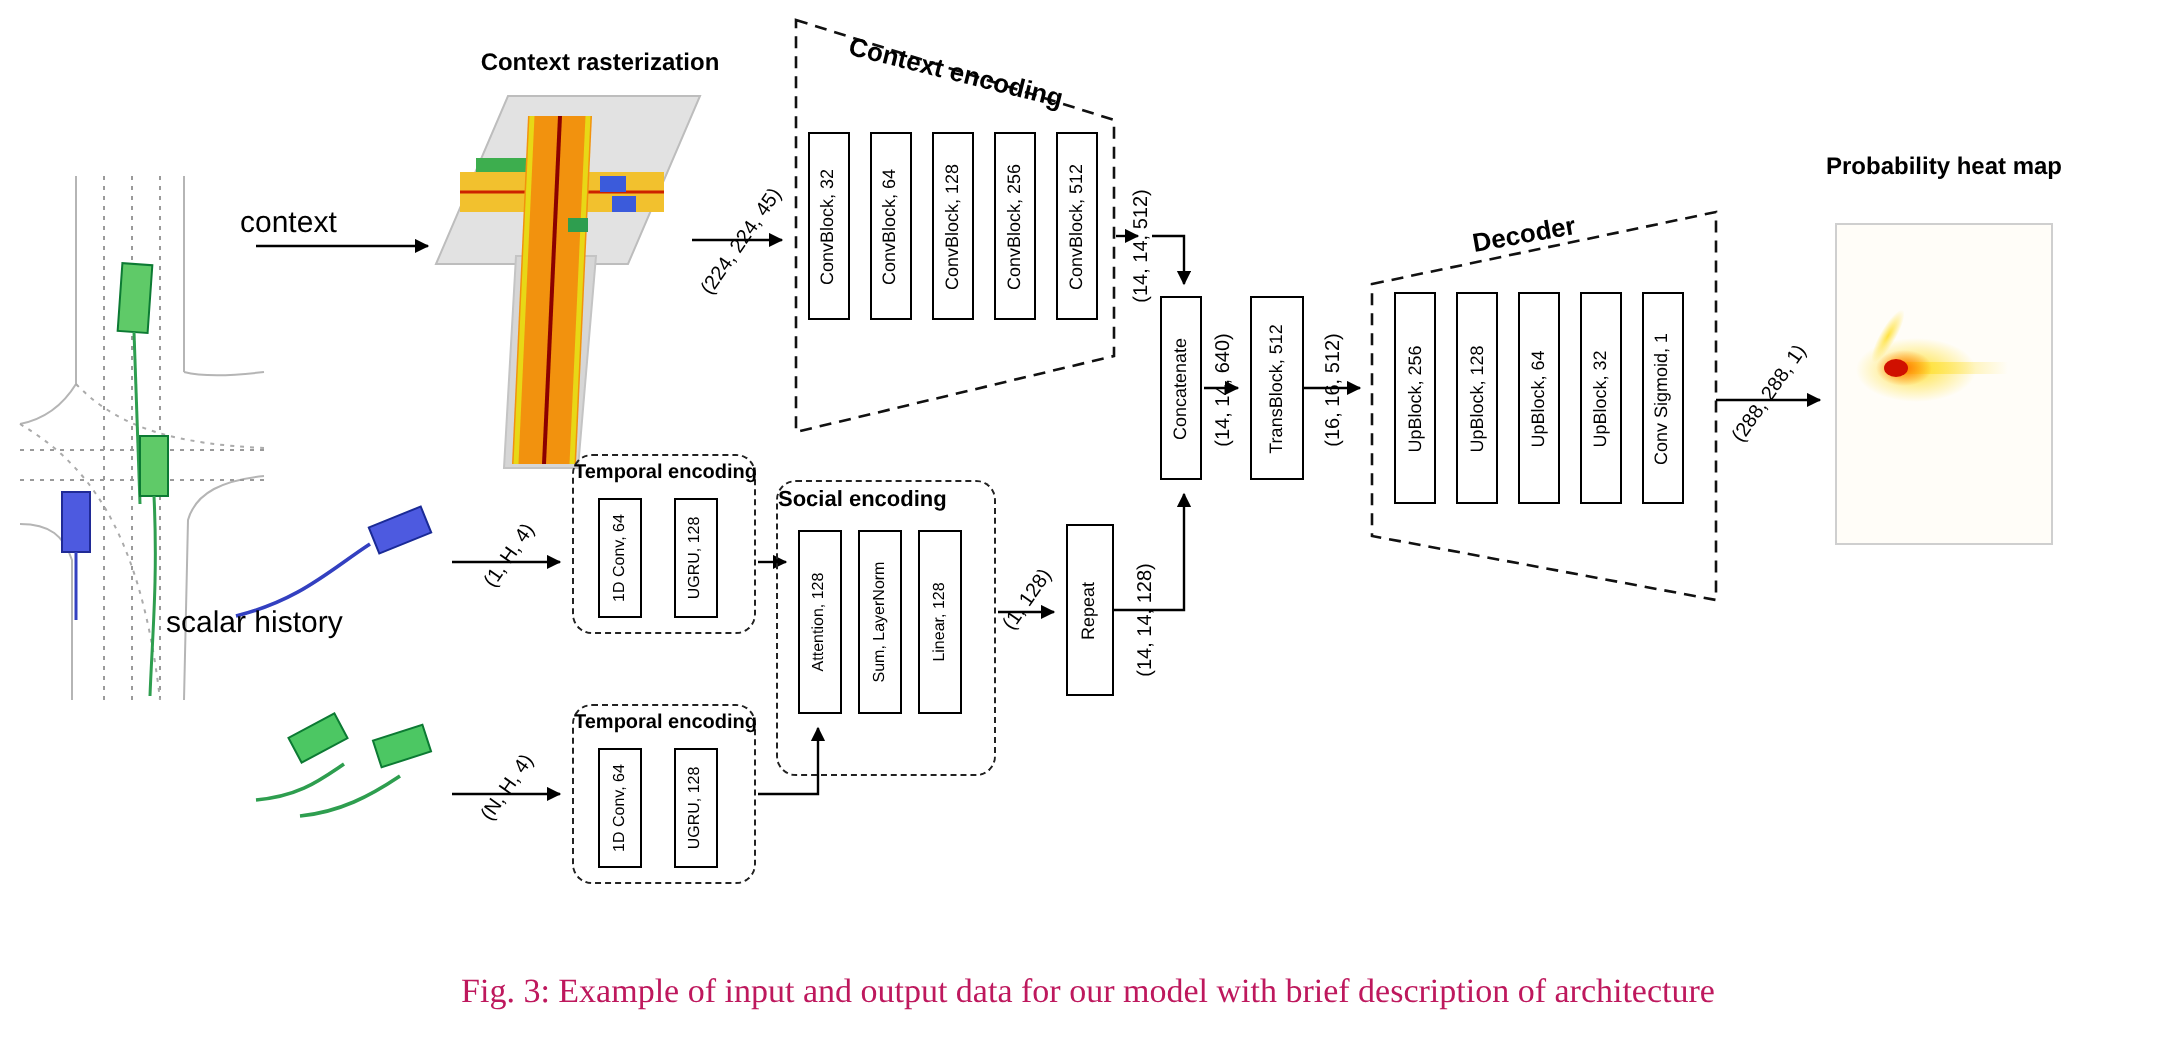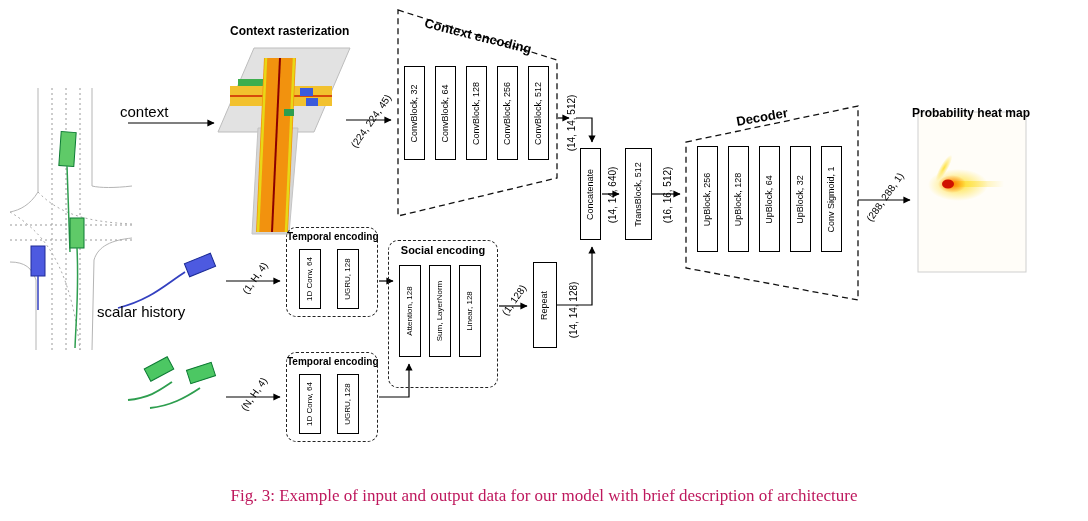--- a/index.html
+++ b/index.html
@@ -4,27 +4,27 @@
 <style>
   *{margin:0;padding:0;box-sizing:border-box}
   html,body{background:#fff}
   body{font-family:"Liberation Sans",sans-serif;color:#000}
   .stage{position:relative;width:1088px;height:521px;background:#fff;overflow:hidden}
   svg.layer{position:absolute;left:0;top:0;z-index:1}
   .blk{position:absolute;border:1px solid #000;background:#fff;display:flex;align-items:center;justify-content:center;z-index:3}
   .vtext{transform:rotate(-90deg);white-space:nowrap;font-size:9px;line-height:1}
   .vtext.sm{font-size:8px}
   .group-box{position:absolute;border:1.4px dashed #222;border-radius:10px;z-index:2;background:transparent}
-  .group-title{position:absolute;top:3px;left:0;right:0;text-align:center;font-weight:bold;font-size:10px;white-space:nowrap}
+  .group-title{position:absolute;top:3px;left:0;right:0;text-align:left;font-weight:bold;font-size:10px;white-space:nowrap}
   .tshape{position:absolute;font-size:10px;white-space:nowrap;z-index:4;transform:translate(-50%,-50%) rotate(-90deg)}
   .tshape.diag{transform:translate(-50%,-50%) rotate(-55deg)}
   .sec-title{position:absolute;font-weight:bold;z-index:4;white-space:nowrap;font-size:13px;transform:translate(-50%,-50%) rotate(0deg)}
   .sec-title.enc{transform:translate(-50%,-50%) rotate(14deg)}
   .sec-title.dec{transform:translate(-50%,-50%) rotate(-10deg)}
-  .io-title{position:absolute;font-weight:bold;font-size:12px;z-index:4}
+  .io-title{position:absolute;font-weight:bold;font-size:12px;text-align:center;z-index:4}
   .io-label{position:absolute;font-size:15px;z-index:4;white-space:nowrap}
   .caption{position:absolute;left:0;width:1088px;top:486px;text-align:center;font-family:"Liberation Serif",serif;font-size:17px;color:#be185d;z-index:4}
 </style>
 </head>
 <body>
 
 <div class="stage">
 
   <svg class="layer" width="1088" height="521" viewBox="0 0 1088 521">
     <defs>
@@ -121,23 +121,23 @@
       <line x1="226" y1="281" x2="280" y2="281" marker-end="url(#ah)"></line>
       <line x1="379" y1="281" x2="393" y2="281" marker-end="url(#ah)"></line>
       <polyline points="379,397 409,397 409,364" marker-end="url(#ah)"></polyline>
       <line x1="499" y1="306" x2="527" y2="306" marker-end="url(#ah)"></line>
       <polyline points="557,305 592,305 592,247" marker-end="url(#ah)"></polyline>
       <line x1="226" y1="397" x2="280" y2="397" marker-end="url(#ah)"></line>
     </g>
   </svg>
 
   <div class="io-label" style="left:120px;top:103px">context</div>
-  <div class="io-label" style="left:97px;top:303px">scalar history</div>
+  <div class="io-label" style="left:83px;top:303px">scalar history</div>
   <div class="io-title" style="left:230px;top:24px;width:140px">Context rasterization</div>
-  <div class="io-title" style="left:912px;top:106px;width:120px">Probability heat map</div>
+  <div class="io-title" style="left:912px;top:76px;width:120px">Probability heat map</div>
 
   <div class="sec-title enc" style="left:478px;top:36px">Context encoding</div>
   <div class="sec-title dec" style="left:762px;top:117px">Decoder</div>
 
   <div class="tshape diag" style="left:371px;top:121px">(224, 224, 45)</div>
   <div class="tshape" style="left:571px;top:123px">(14, 14, 512)</div>
   <div class="tshape" style="left:612px;top:195px">(14, 14, 640)</div>
   <div class="tshape" style="left:667px;top:195px">(16, 16, 512)</div>
   <div class="tshape diag" style="left:885px;top:197px">(288, 288, 1)</div>
   <div class="tshape diag" style="left:255px;top:278px">(1, H, 4)</div>

